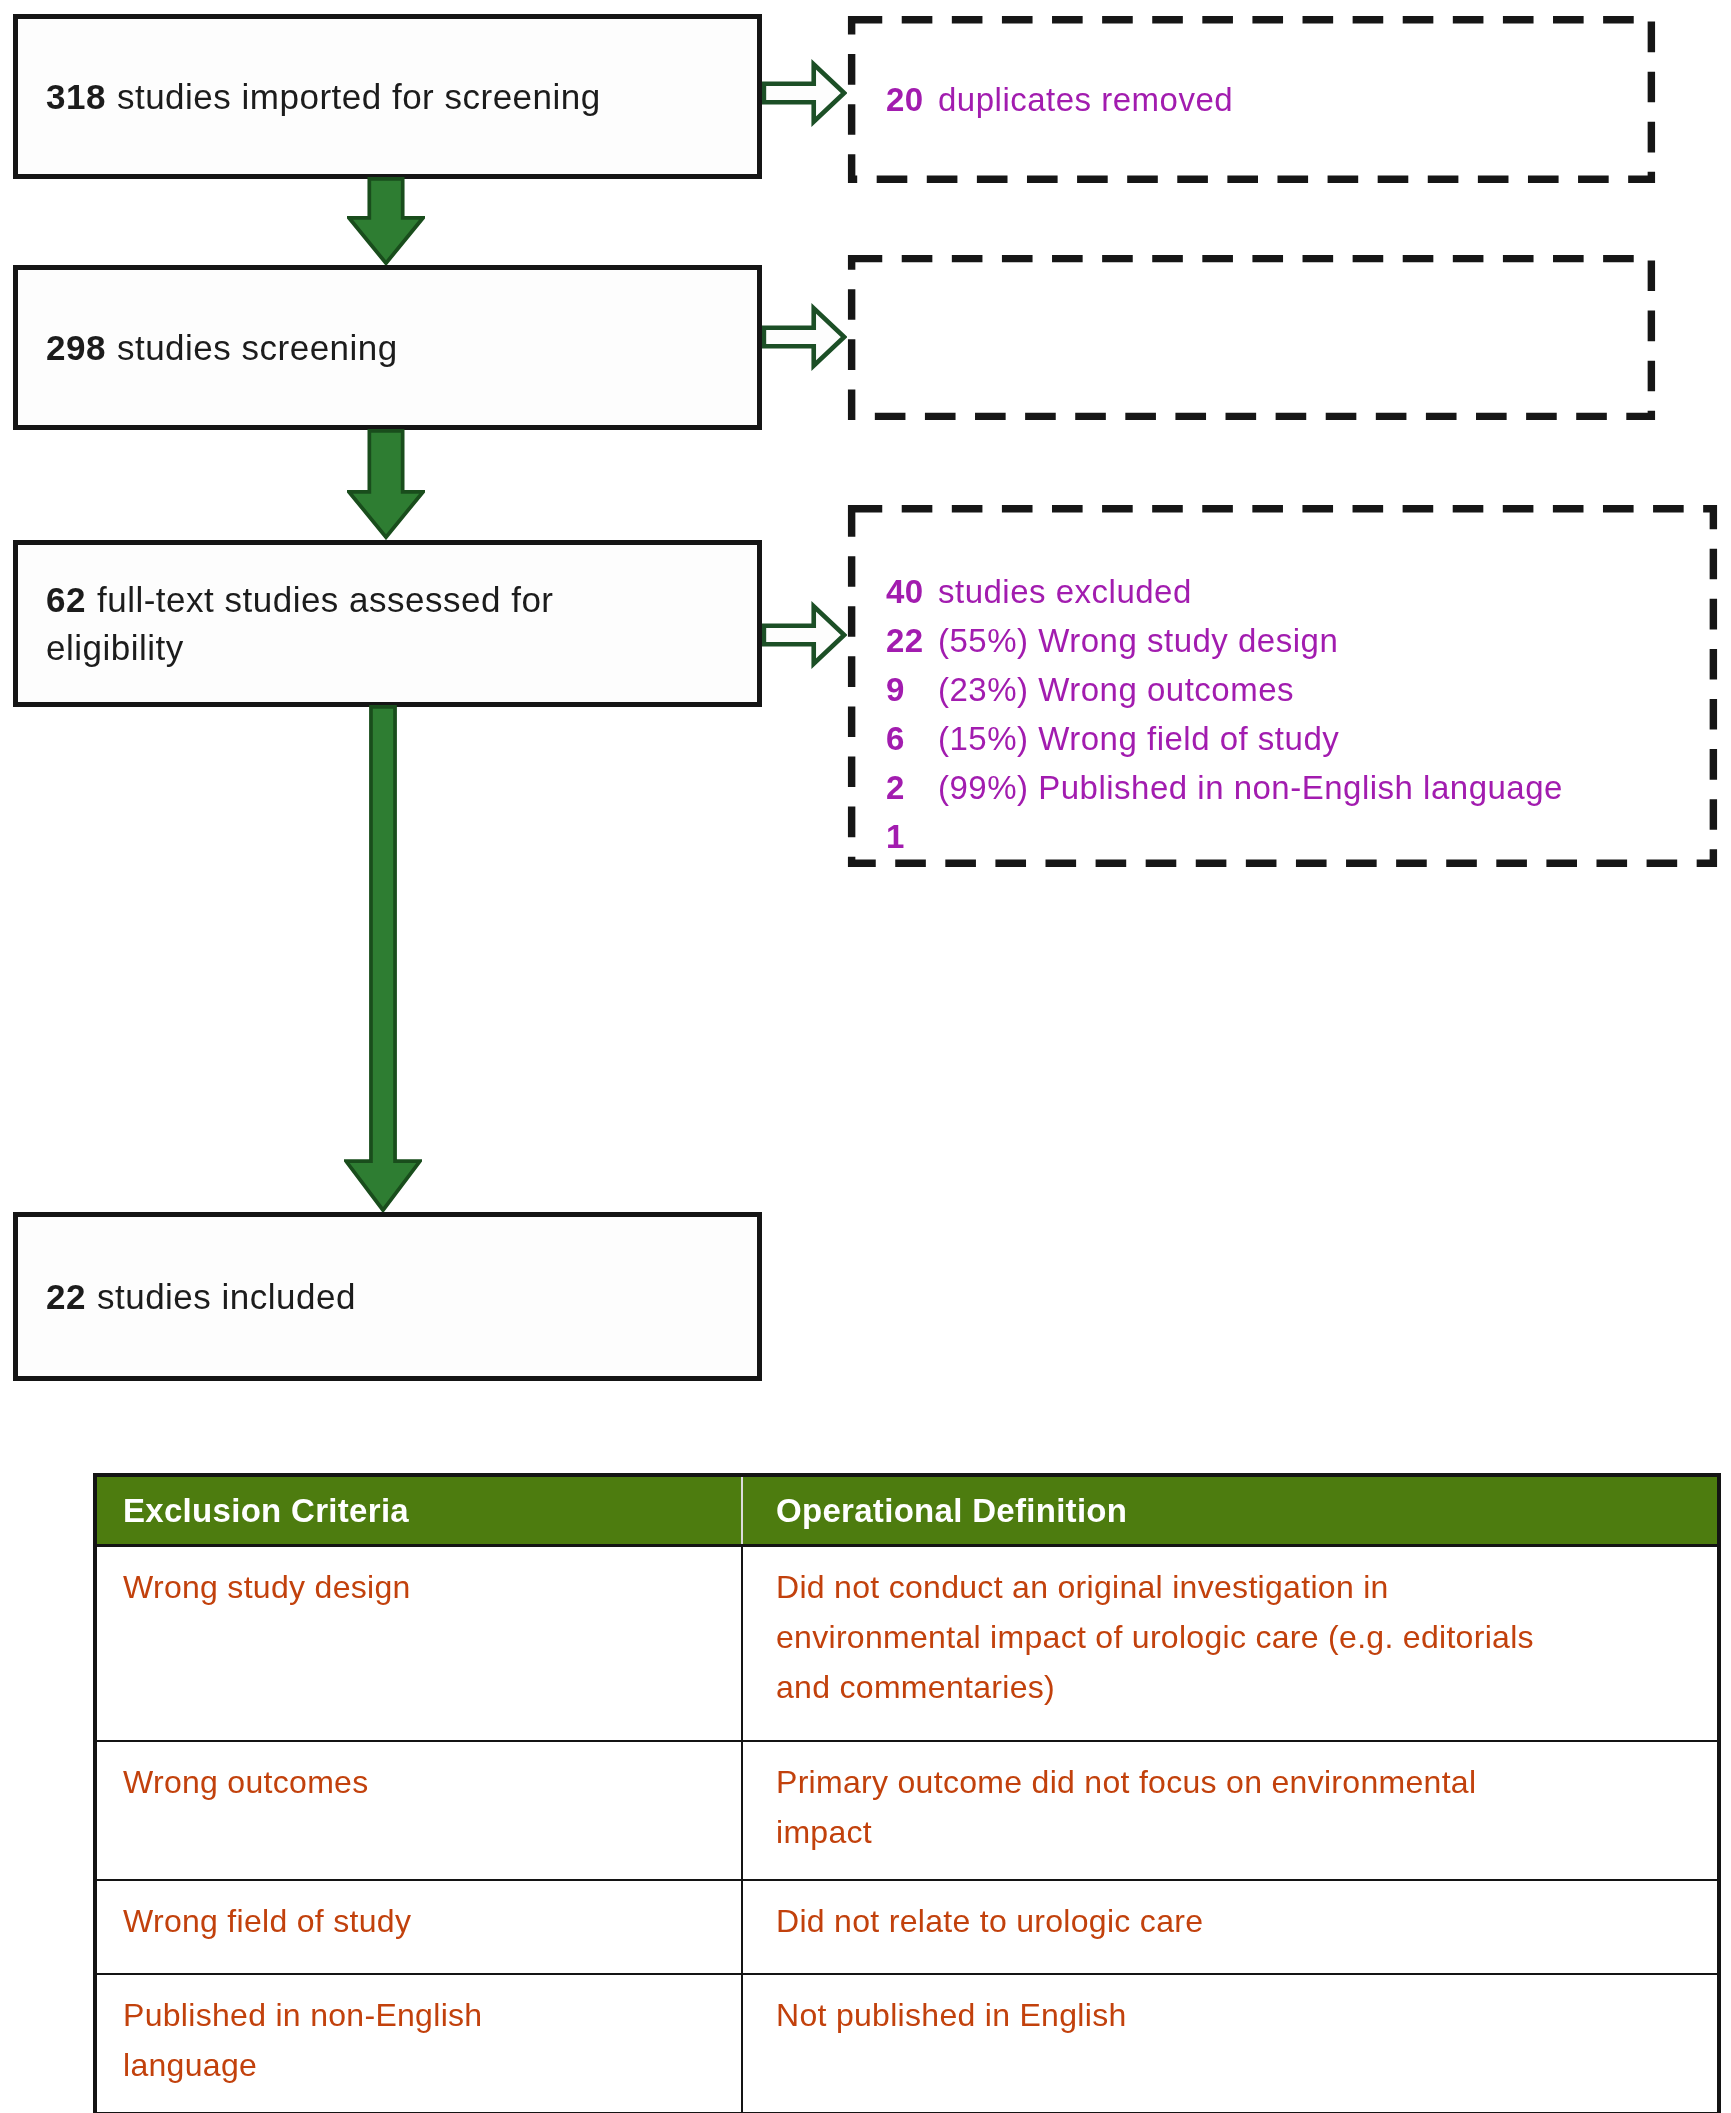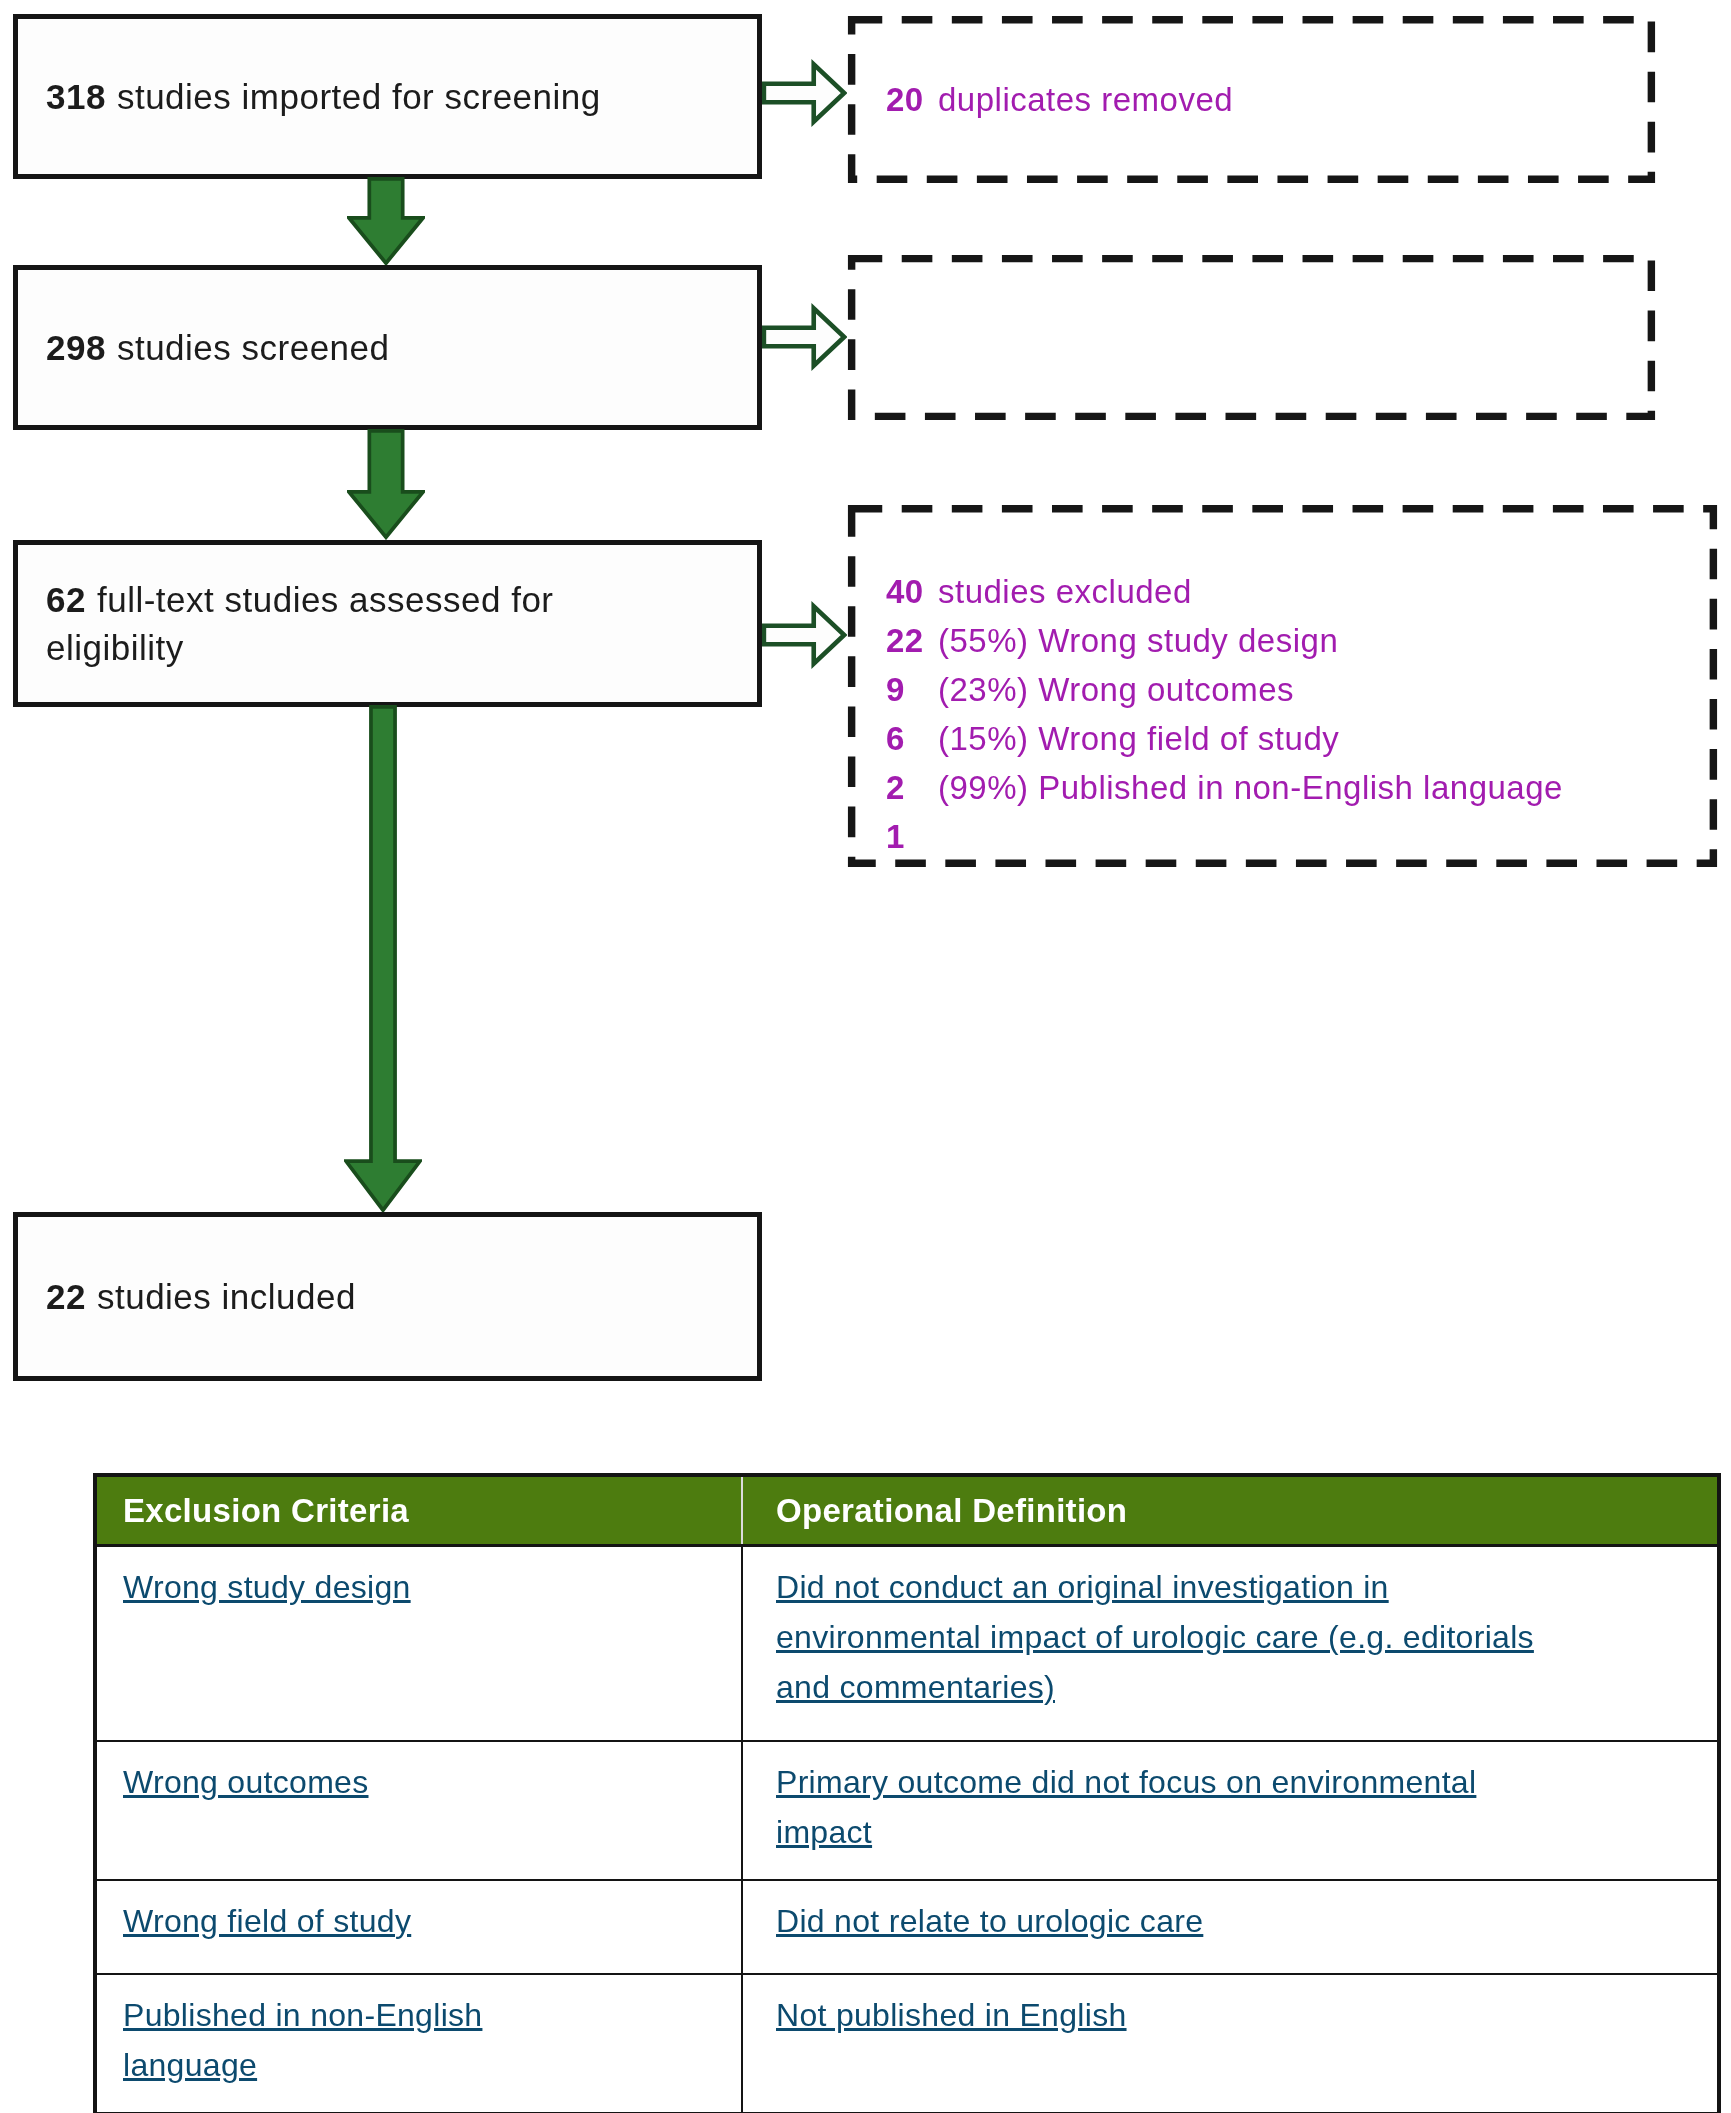--- a/index.html
+++ b/index.html
@@ -77,22 +77,21 @@
     border-bottom: 3.7px solid #141414;
     vertical-align: middle;
   }
   table.xtable th.op { border-left: 2.8px solid #dcdcdc; padding-left: 33px; }
   table.xtable td {
     border: 2.8px solid #141414;
     vertical-align: top;
     padding: 15px 22px 9.3px 26px;
     line-height: 50px;
     white-space: pre-line;
-    color: #0c4a6e;
-    text-decoration: underline;
+    color: #c2410c;
   }
   table.xtable td.def { padding-left: 33px; }
   tr.r1 td { height: 169px; }
   tr.r2 td { height: 112px; }
   tr.r3 td { height: 68px; }
   tr.r4 td { height: 113px; }
 </style>
 </head>
 <body>
 
@@ -117,21 +116,21 @@
   <svg class="abs" style="left:762px; top:57px;" width="85" height="72" viewBox="0 0 92 78">
     <path d="M2,29 L56,29 L56,8 L89,39 L56,70 L56,49 L2,49 Z" fill="#fdfdfd" stroke="#1c4f26" stroke-width="5" stroke-linejoin="miter"></path>
   </svg>
 
   <svg class="abs" style="left:347px; top:177px;" width="78" height="89" viewBox="0 0 84 96">
     <path d="M24,2 L60,2 L60,44 L82,44 L42,93 L2,44 L24,44 Z" fill="#2e7d32" stroke="#194d1c" stroke-width="4" stroke-linejoin="miter"></path>
   </svg>
 
   <div class="flow-box" style="left:13px; top:265px; width:749px; height:165px;">
     <div>
-      <span class="num">298</span><span class="rest">studies screened</span>
+      <span class="num">298</span><span class="rest">studies screening</span>
     </div>
   </div>
 
   <svg class="abs" style="left:847px; top:254px;" width="809" height="167" viewBox="0 0 872 180">
     <rect x="5" y="5" width="862" height="170" fill="none" stroke="#161616" stroke-width="8" stroke-dasharray="33 21"></rect>
   </svg>
 
   <svg class="abs" style="left:762px; top:301px;" width="85" height="72" viewBox="0 0 92 78">
     <path d="M2,29 L56,29 L56,8 L89,39 L56,70 L56,49 L2,49 Z" fill="#fdfdfd" stroke="#1c4f26" stroke-width="5" stroke-linejoin="miter"></path>
   </svg>

